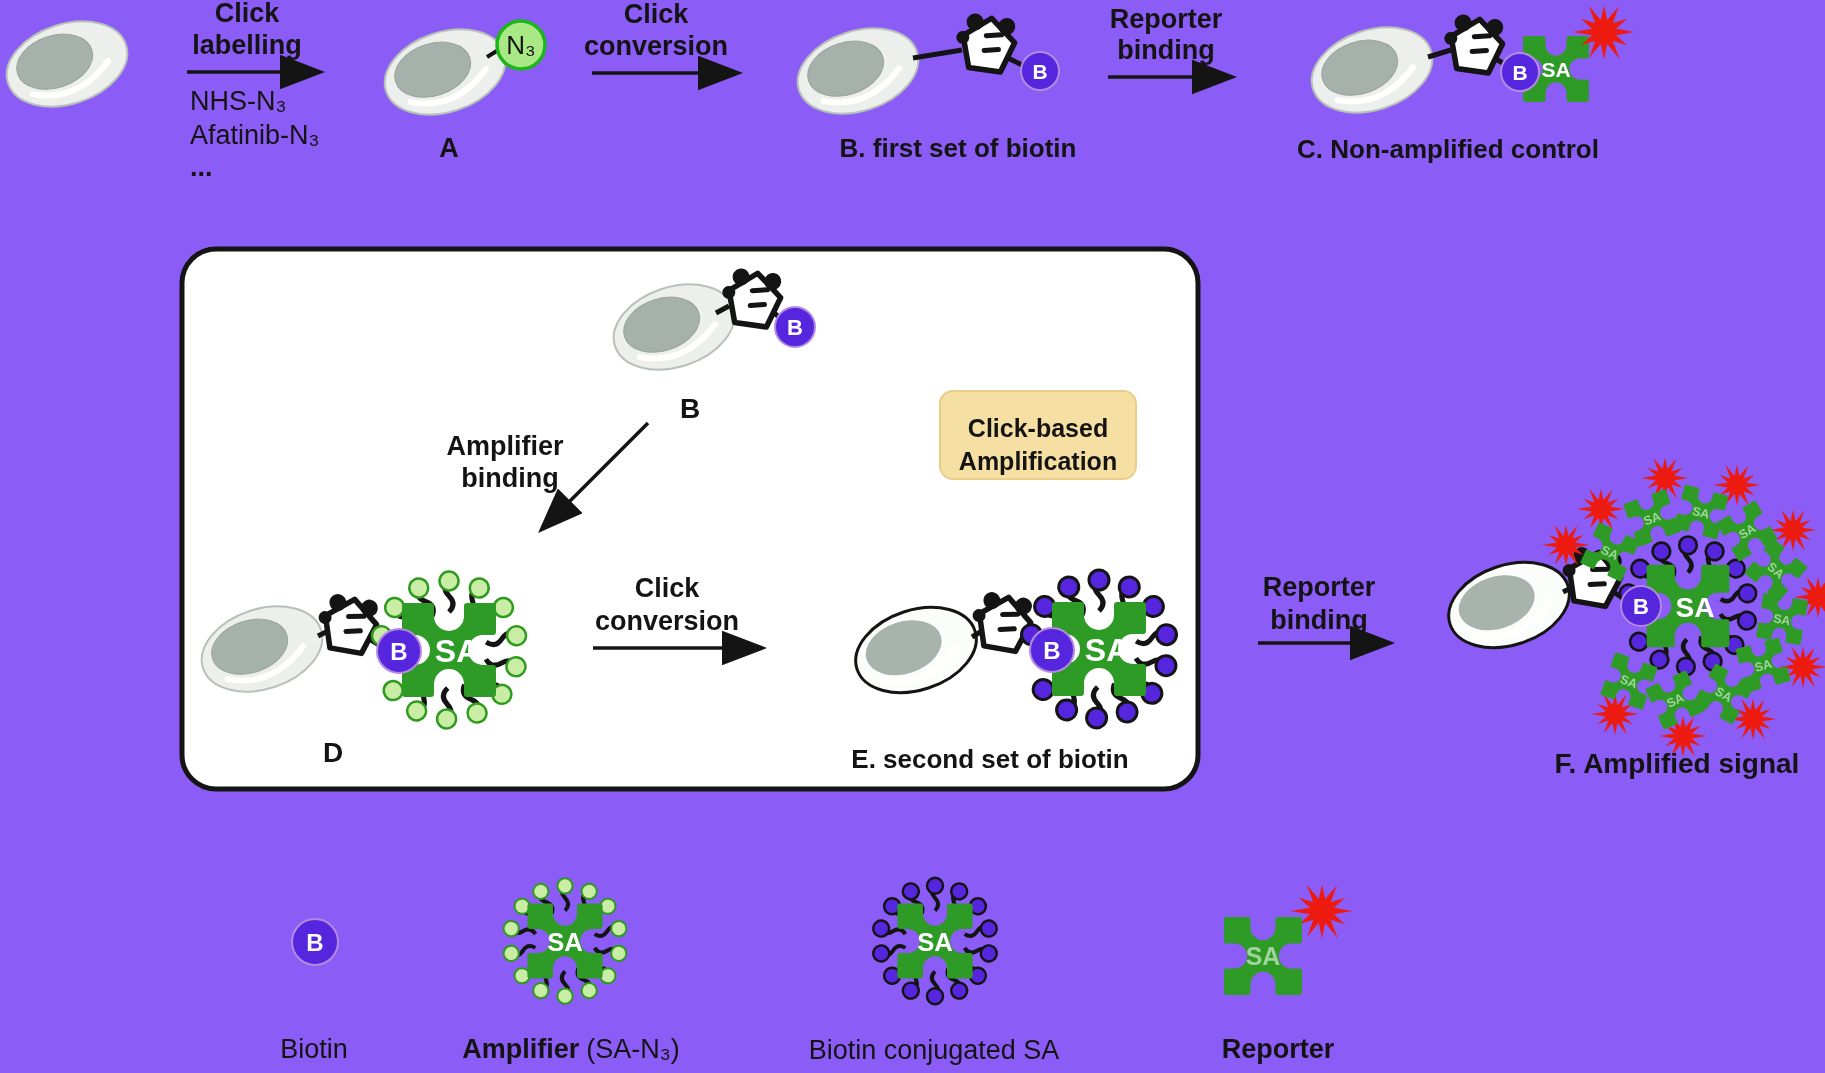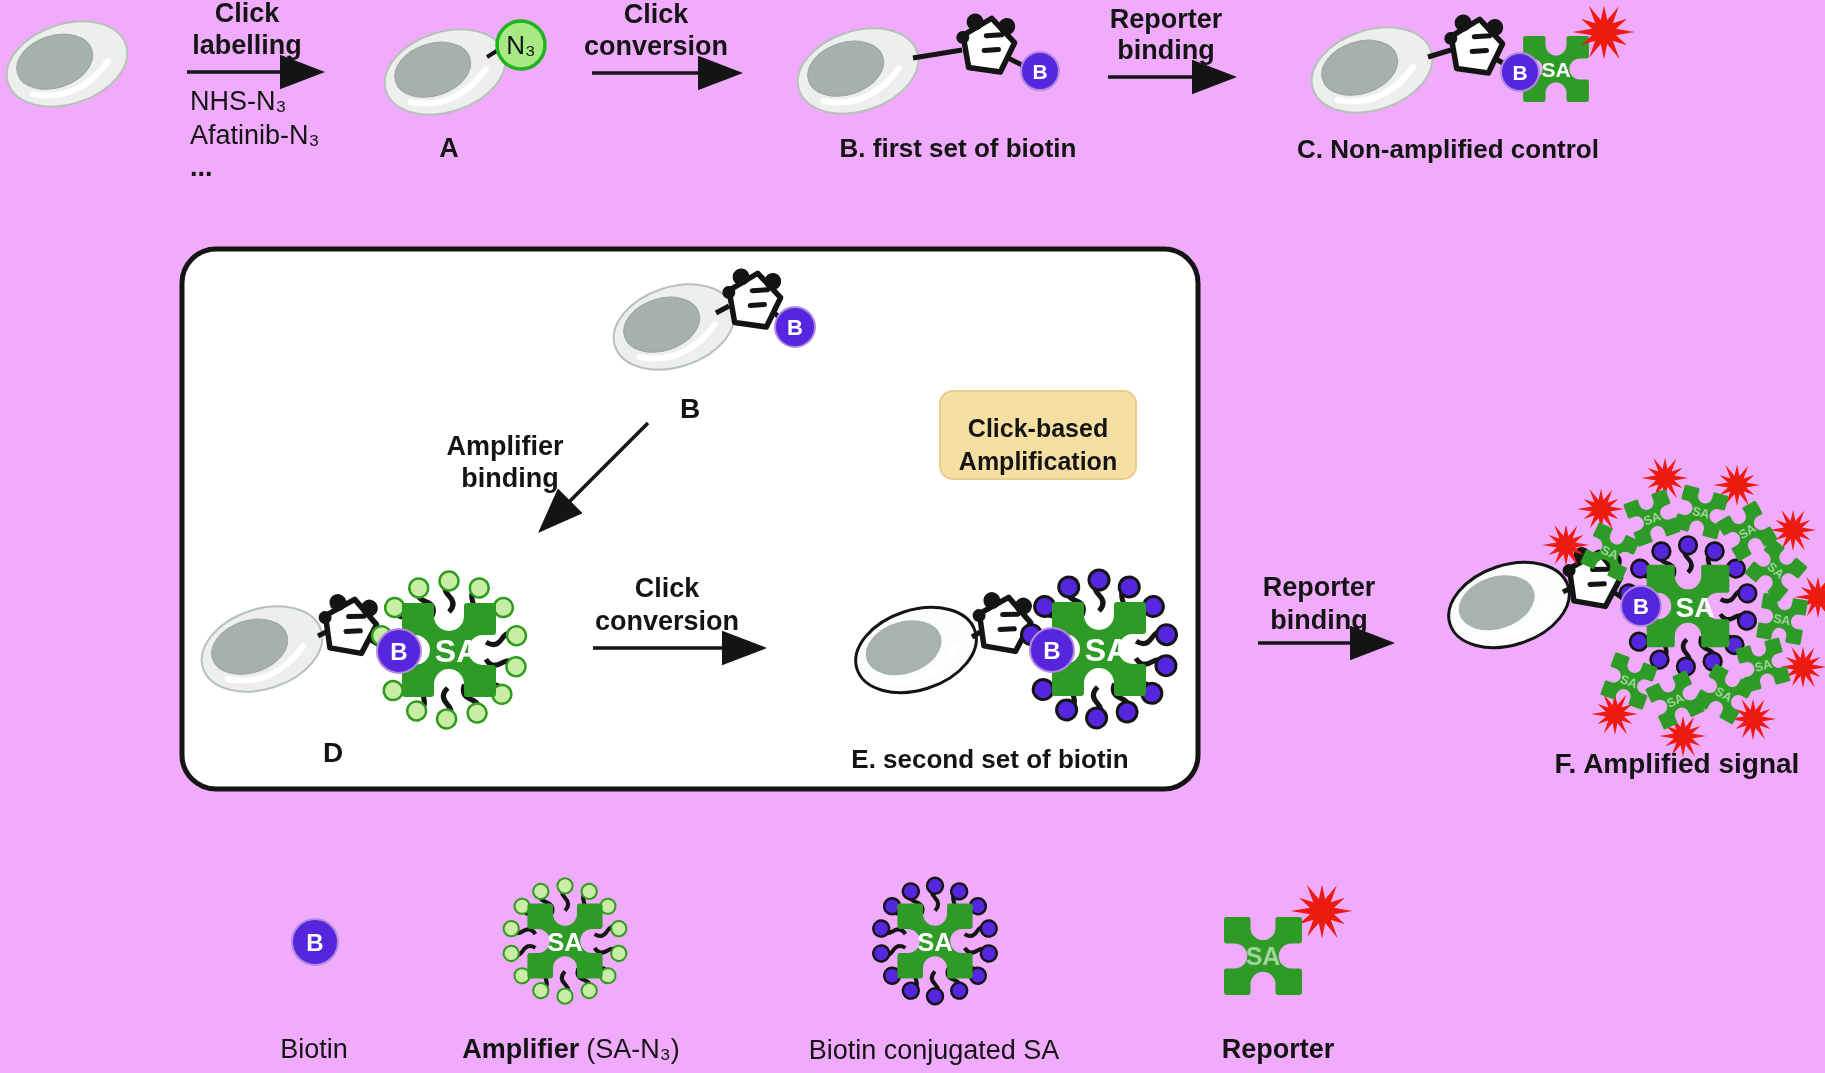--- a/index.html
+++ b/index.html
@@ -1,16 +1,16 @@
 <!DOCTYPE html>
 <html><head>
 <meta charset="utf-8">
 <style>
   html,body{margin:0;padding:0;background:#ffffff;}
-  #canvas{position:relative;width:1825px;height:1073px;background:#f0abfc;overflow:hidden;}
+  #canvas{position:relative;width:1825px;height:1073px;background:#8b5cf6;overflow:hidden;}
   svg{display:block;}
   text{font-family:"Liberation Sans","DejaVu Sans",sans-serif;fill:#141414;}
   .b{font-weight:bold;}
   .mid{text-anchor:middle;}
   .w{fill:#ffffff;font-weight:bold;}
   .sasm{fill:#9fd49a;font-weight:bold;}
 </style>
 </head>
 <body>
 

